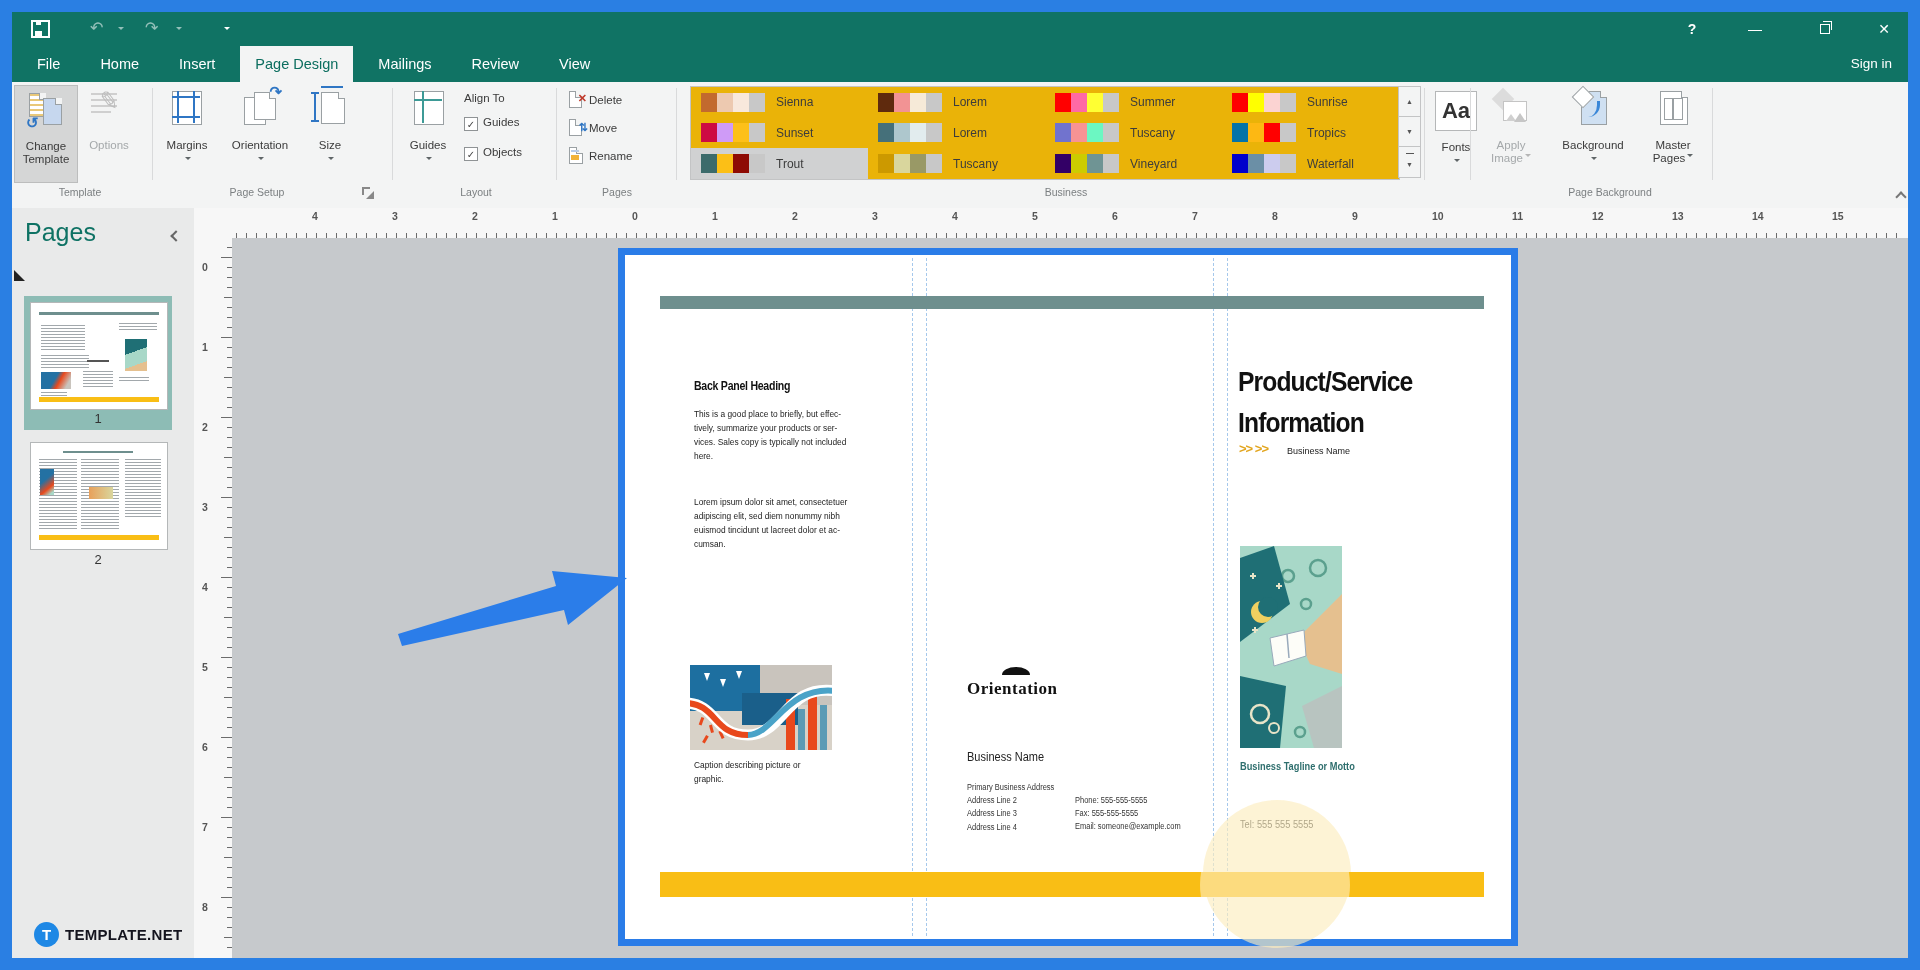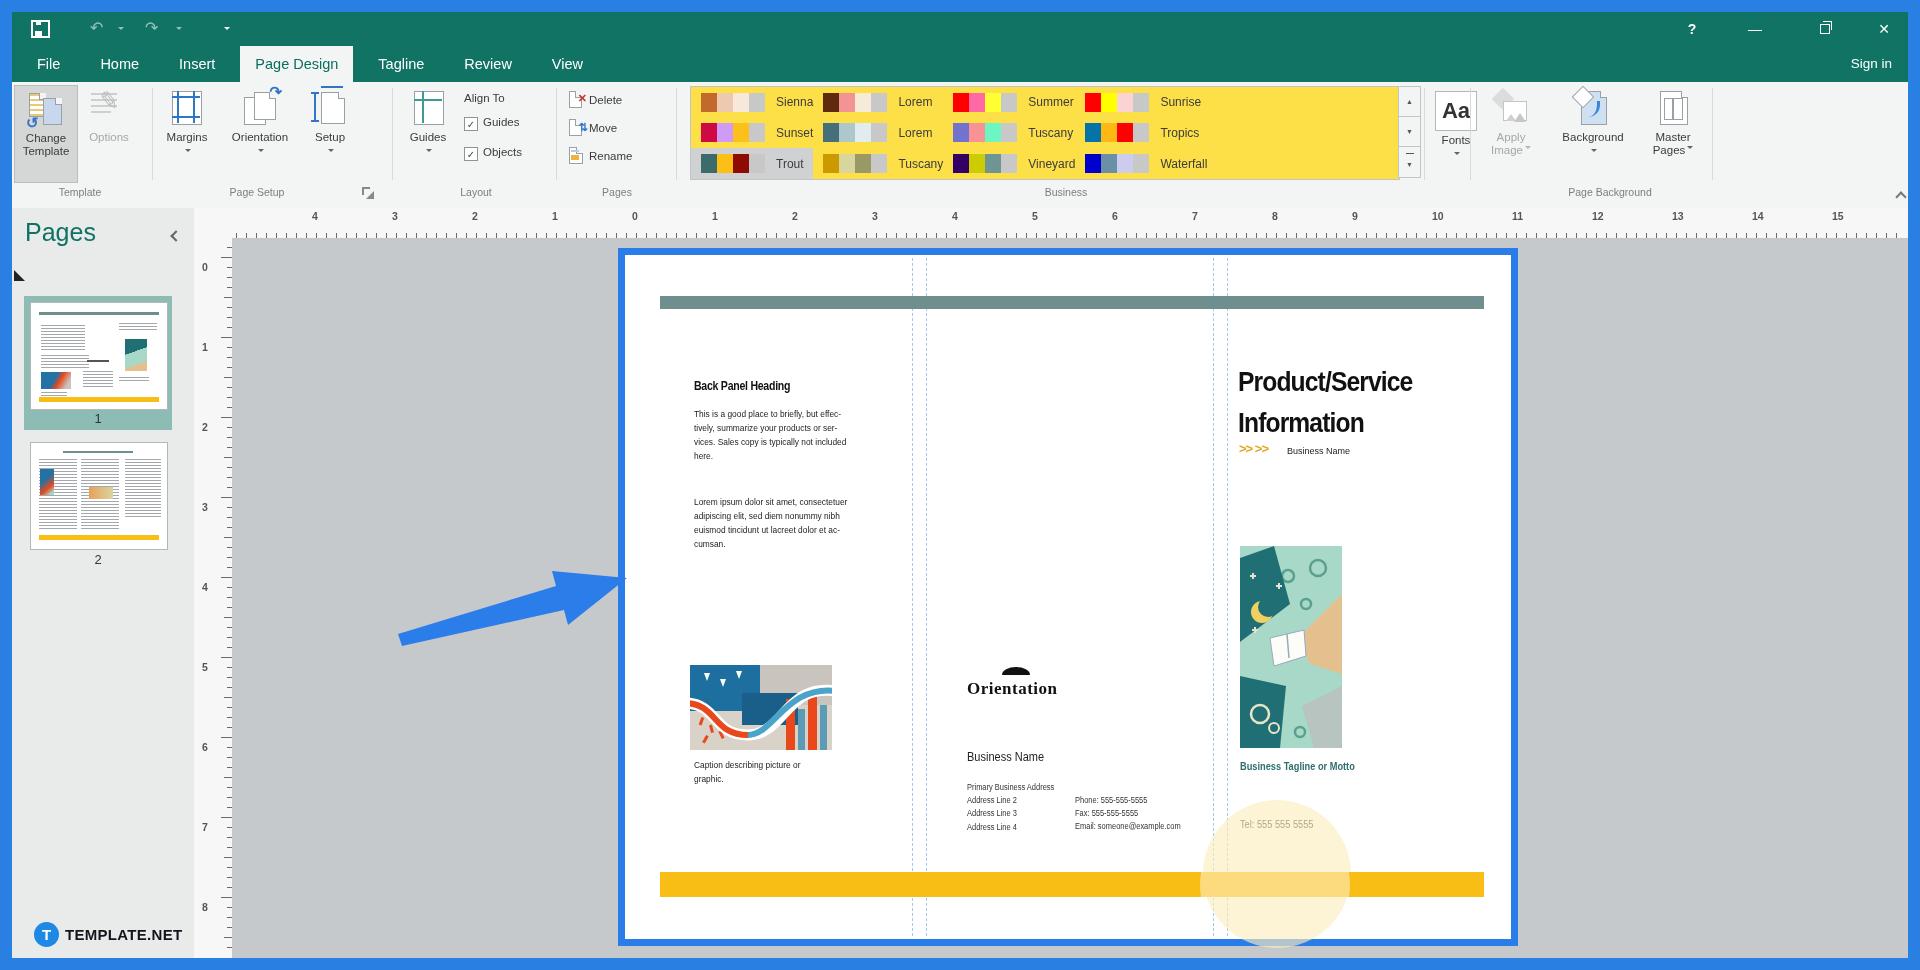--- a/index.html
+++ b/index.html
@@ -22,35 +22,35 @@
   .tabrow{left:12px;top:46px;width:1896px;height:36px;background:#107364;}
   .tab{display:inline-block;padding:0 15px;margin-right:10px;height:36px;line-height:36px;color:#fff;font-size:14.5px;cursor:pointer;}
   .tab.active{background:#f3f4f4;color:#0b6e5f;}
   .signin{right:16px;top:0;height:36px;line-height:36px;color:#fff;font-size:13.5px;cursor:pointer;}
 
   
   .ribbon{left:12px;top:82px;width:1896px;height:126px;background:#f3f4f4;border-bottom:1px solid #cfd0d1;}
   .sep{position:absolute;top:6px;height:92px;width:1px;background:#d9dadb;}
   .grplabel{position:absolute;top:104px;font-size:10.5px;color:#7b7f81;text-align:center;}
   .bigbtn{position:absolute;top:3px;text-align:center;font-size:11.5px;color:#3b3b3b;cursor:pointer;}
-  .bigbtn .blabel{line-height:13px;margin-top:2px;}
+  .bigbtn .blabel{line-height:13px;margin-top:10px;}
   .bicon{margin:4px auto 2px;width:36px;height:40px;position:relative;}
   .caret{display:inline-block;width:0;height:0;border:3.5px solid transparent;border-top-color:#5f6567;margin-left:2px;vertical-align:2px;}
   .caretline{margin-top:3px;}
   .pressed{background:#d5d6d6;border:1px solid #bcbdbd;}
   .dis{color:#a4a8aa;}
   .pageicon{position:absolute;background:#fff;border:1px solid #9aa0a3;}
   .fold:after{content:"";position:absolute;right:-1px;top:-1px;width:6px;height:6px;background:#f3f4f4;border-left:1px solid #9aa0a3;border-bottom:1px solid #9aa0a3;}
   .smbtn{position:absolute;left:552px;width:104px;height:24px;font-size:11.5px;color:#3b3b3b;text-align:left;line-height:24px;cursor:pointer;}
   .smbtn .sicon{display:inline-block;width:16px;height:16px;position:relative;vertical-align:-3px;margin:0 5px 0 4px;}
   .alignto{position:absolute;left:452px;top:10px;font-size:11.5px;color:#3b3b3b;}
   .cbrow{position:absolute;left:452px;font-size:11.5px;color:#3b3b3b;cursor:pointer;}
   .cb{display:inline-block;width:12px;height:12px;background:#fff;border:1px solid #8f9395;vertical-align:-2px;margin-right:5px;text-align:center;}
   .cb:after{content:"✓";font-size:10px;line-height:12px;color:#444;}
-  .gallery{position:absolute;left:678px;top:4px;width:708px;height:92px;background:#fde047;border:1px solid #c3c4c5;display:grid;grid-template-rows:repeat(3,1fr);grid-template-columns:repeat(6,1fr);grid-auto-flow:column;}
+  .gallery{position:absolute;left:678px;top:4px;width:708px;height:92px;background:#eab308;border:1px solid #c3c4c5;display:grid;grid-template-rows:repeat(3,1fr);grid-template-columns:repeat(4,1fr);grid-auto-flow:column;}
   .scheme{display:flex;align-items:center;padding-left:10px;cursor:pointer;}
   .scheme.selected{background:#d0d1d2;}
   .scheme .cells{display:flex;margin-right:11px;}
   .scheme .cells i{width:16px;height:19px;}
   .scheme .sname{font-size:12px;color:#3c3c3c;}
   .scrollcol{position:absolute;left:1386px;top:4px;width:21px;height:92px;}
   .scrollbtn{position:absolute;left:0;width:21px;height:30px;background:#f3f4f4;border:1px solid #c3c4c5;text-align:center;font-size:7px;color:#555;cursor:pointer;line-height:30px;}
   .launcher{position:absolute;width:12px;height:12px;cursor:pointer;}
   .launcher:before{content:"";position:absolute;left:0;top:0;width:6px;height:6px;border-left:2px solid #888;border-top:2px solid #888;}
   .launcher:after{content:"";position:absolute;right:0;bottom:0;width:0;height:0;border:4px solid transparent;border-right-color:#888;border-bottom-color:#888;}
@@ -116,21 +116,21 @@
     <span class="smallcaret" style="left:212px;border-top-color:#fff"></span>
     <div class="winbtn" style="left:1663px;font-weight:bold">?</div>
     <div class="winbtn" style="left:1726px">—</div>
     <div class="winbtn" style="left:1796px">
         <span class="restore-box"></span>
       </div>
     <div class="winbtn" style="left:1855px">✕</div>
   </div>
 
   <div class="abs tabrow">
-    <div style="position:absolute;left:10px;top:0" id="tab-list"><div class="tab">File</div><div class="tab">Home</div><div class="tab">Insert</div><div class="tab active">Page Design</div><div class="tab">Tagline</div><div class="tab">Review</div><div class="tab">View</div></div>
+    <div style="position:absolute;left:10px;top:0" id="tab-list"><div class="tab">File</div><div class="tab">Home</div><div class="tab">Insert</div><div class="tab active">Page Design</div><div class="tab">Mailings</div><div class="tab">Review</div><div class="tab">View</div></div>
     <div class="abs signin">Sign in</div>
   </div>
 
   <div class="abs ribbon">
 
     <div class="bigbtn pressed" style="left:2px;width:62px;height:96px">
       <div class="bicon">
         <span class="pageicon fold" style="left:1px;top:3px;width:15px;height:22px;background:repeating-linear-gradient(#e9c878 0 2px,#fff 2px 5px)"></span>
         <span class="pageicon fold" style="left:15px;top:8px;width:17px;height:25px;background:#c6d7ee"></span>
         <span style="position:absolute;left:-2px;bottom:-2px;color:#2f76c4;font-size:15px;font-weight:bold">↺</span>
@@ -171,21 +171,21 @@
       <div class="caretline"><span class="caret"></span></div>
     </div>
     <div class="bigbtn" style="left:292px;width:52px">
       <div class="bicon">
         <span class="pageicon fold" style="left:9px;top:3px;width:22px;height:30px"></span>
         <span style="position:absolute;left:2px;top:4px;width:2px;height:28px;background:#2f76c4"></span>
         <span style="position:absolute;left:-1px;top:3px;width:8px;height:2px;background:#2f76c4"></span>
         <span style="position:absolute;left:-1px;top:31px;width:8px;height:2px;background:#2f76c4"></span>
         <span style="position:absolute;left:9px;top:-3px;width:22px;height:2px;background:#2f76c4"></span>
       </div>
-      <div class="blabel">Setup</div>
+      <div class="blabel">Size</div>
       <div class="caretline"><span class="caret"></span></div>
     </div>
     <div class="grplabel" style="left:185px;width:120px">Page Setup</div>
     <div class="launcher" style="left:350px;top:105px"></div>
     <div class="sep" style="left:380px"></div>
 
     <div class="bigbtn" style="left:388px;width:56px">
       <div class="bicon">
         <span class="pageicon" style="left:4px;top:2px;width:28px;height:32px"></span>
         <span style="position:absolute;left:12px;top:2px;width:2px;height:32px;background:#3d9a96"></span>

